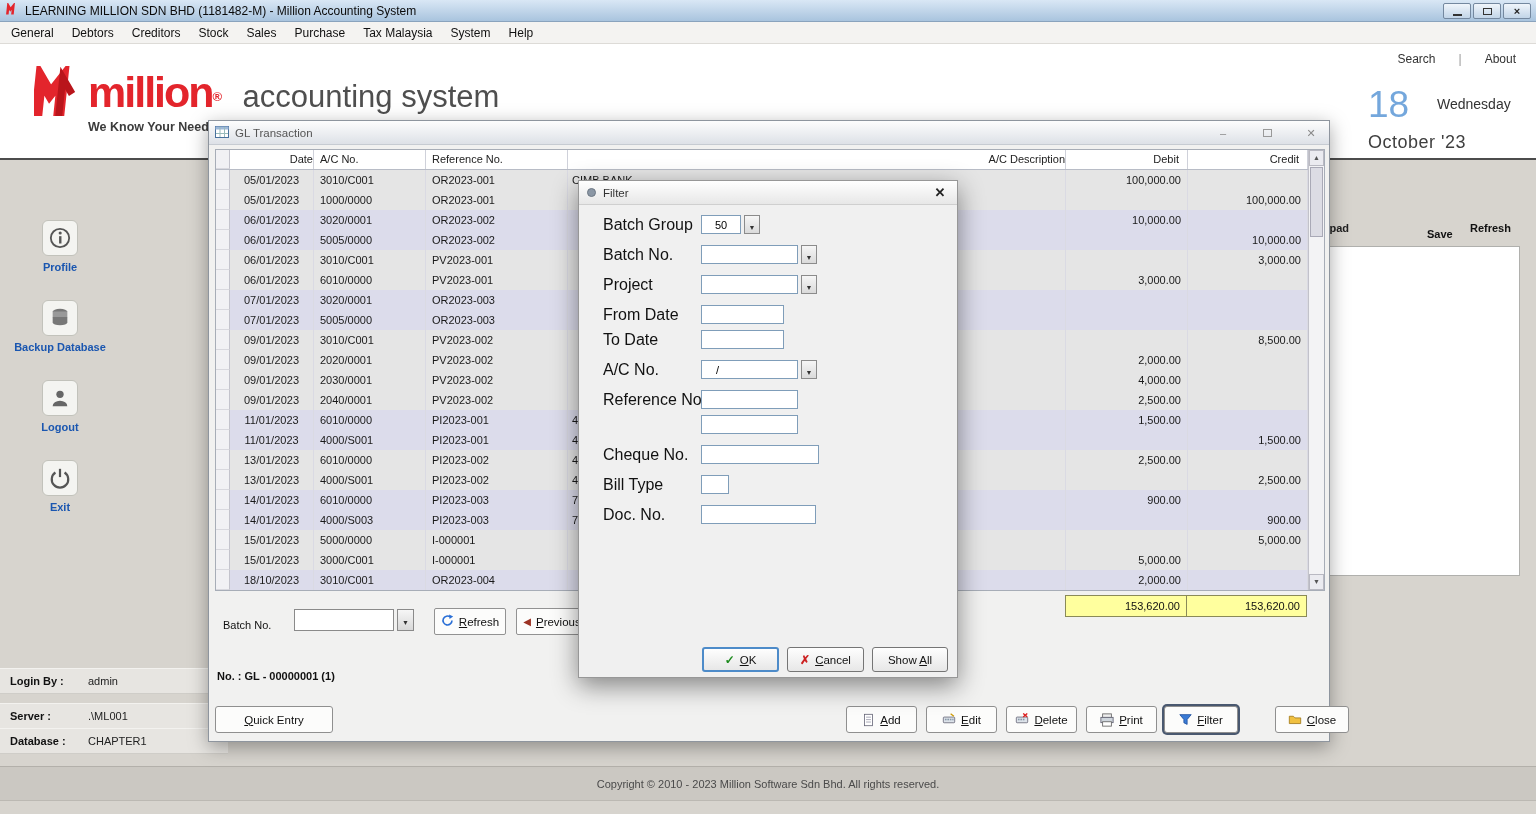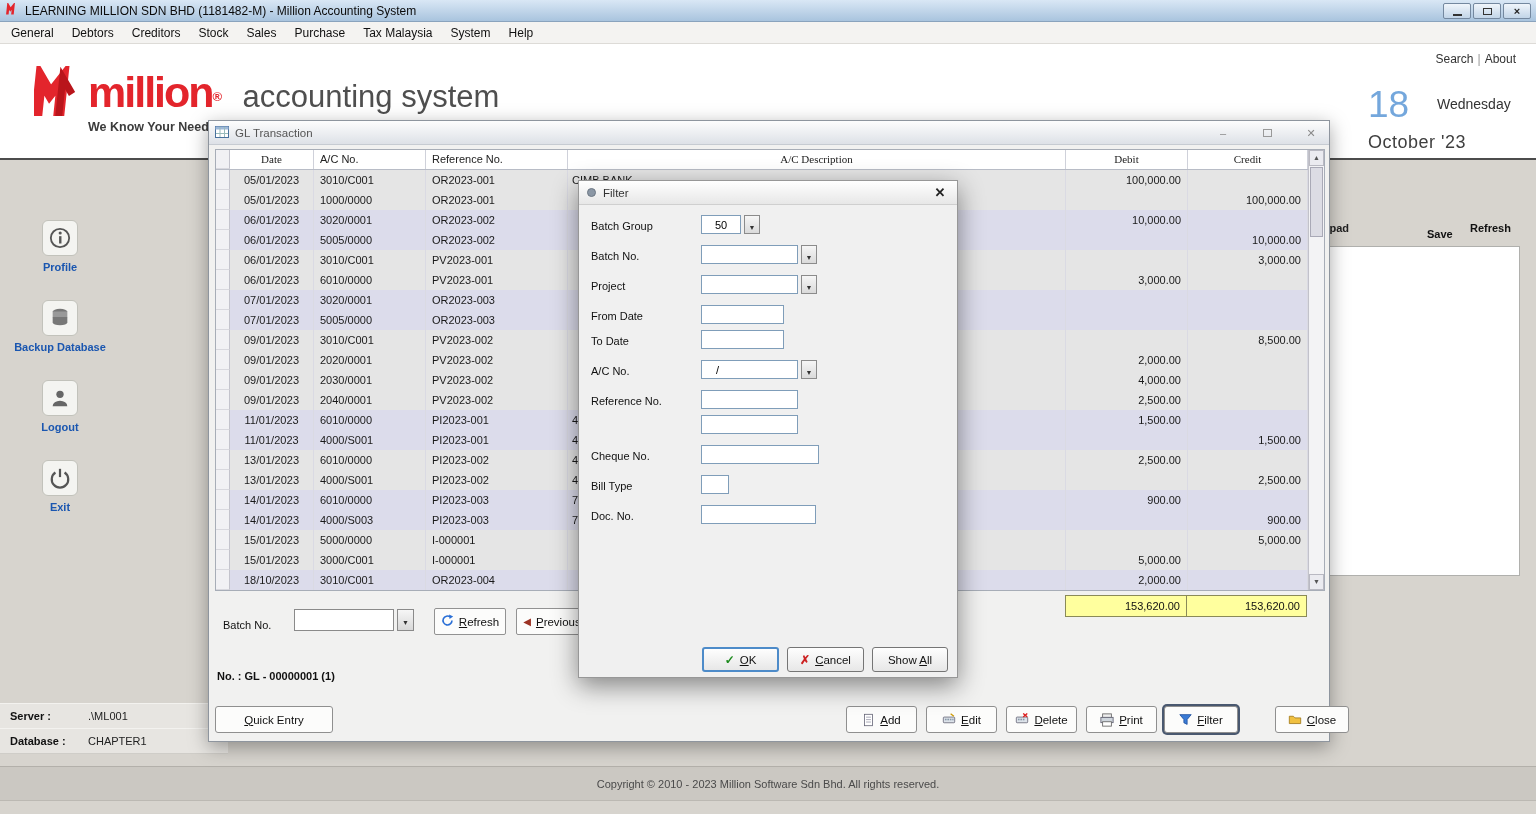--- a/index.html
+++ b/index.html
@@ -33,21 +33,21 @@
     background:#f4f3f1; border-bottom:1px solid #dddbd7;
     display:flex; align-items:center; padding-left:2px;
   }
   .menu-item { font-size:12px; color:#111; padding:0 9px; line-height:22px; cursor:default; }
 
   
   .header {
     position:absolute; left:0; top:44px; width:1536px; height:116px;
     background:#ffffff; border-bottom:2px solid #4c4c4c;
   }
-  .search-about { position:absolute; right:20px; top:8px; font-size:12px; color:#333; display:flex; gap:4px; align-items:center; }
+  .search-about { position:absolute; right:20px; top:8px; font-size:12px; color:#333; display:flex; gap:23px; align-items:center; }
   .sa-sep { color:#999; }
   .logo-mark { position:absolute; left:34px; top:22px; }
   .brand { position:absolute; left:88px; top:24px; white-space:nowrap; }
   .brand .bname { font-size:43px; font-weight:bold; color:#e3252c; letter-spacing:-2px; }
   .brand .breg { font-size:13px; color:#e3252c; vertical-align:super; font-weight:bold; }
   .brand .bsuffix { font-size:31px; color:#4f4f4f; margin-left:16px; letter-spacing:0px; }
   .slogan { position:absolute; left:88px; top:76px; font-size:12.5px; font-weight:bold; color:#3c3c3c; white-space:nowrap; }
   .dd-day { position:absolute; left:1368px; top:40px; font-size:37px; color:#74a7dc; }
   .dd-week { position:absolute; left:1437px; top:52px; font-size:14px; color:#333; }
   .dd-month { position:absolute; left:1368px; top:88px; font-size:18px; color:#3f3f3f; letter-spacing:.5px; white-space:nowrap; }
@@ -102,22 +102,22 @@
   .tc { font-size:11px; color:#1a1a1a; line-height:20px; border-right:1px solid #dadae3; overflow:hidden; white-space:nowrap; }
   .trow { display:flex; height:20px; background:#e5e5e5; }
   .trow.shade { background:#dcdceb; }
   .c-sel   { width:14px; background:#f1f1f4; border-right:1px solid #c3c3cc; border-bottom:1px solid #d8d8de; }
   .c-date  { width:84px;  text-align:center; }
   .c-ac    { width:112px; padding-left:6px; }
   .c-ref   { width:142px; padding-left:6px; }
   .c-desc  { width:498px; padding-left:4px; }
   .c-debit { width:122px; text-align:right; padding-right:6px; }
   .c-credit{ width:120px; text-align:right; padding-right:6px; }
-  .hc.c-date, .hc.c-desc, .hc.c-debit, .hc.c-credit { text-align:center; padding:0;font-family:Liberation Serif, serif; }
-  .hc.c-debit, .hc.c-credit { padding-right:0; }
+  .hc.c-date, .hc.c-desc, .hc.c-debit, .hc.c-credit { text-align:right; padding:0; }
+  .hc.c-debit, .hc.c-credit { padding-right:8px; }
 
   .vscroll {
     position:absolute; right:0; top:0; width:16px; height:440px;
     background:#f3f3f5; border-left:1px solid #c2c2ca;
   }
   .sb-btn { position:absolute; left:0; width:15px; height:16px; background:#ebebf0; border:1px solid #b9b9c2; font-size:7px; color:#555; text-align:center; line-height:14px; }
   .sb-up { top:0; }
   .sb-down { bottom:0; }
   .sb-thumb { position:absolute; left:1px; top:17px; width:13px; height:70px; background:#dcdce4; border:1px solid #a9a9b6; }
 
@@ -153,21 +153,21 @@
   }
   .fd-titlebar {
     position:absolute; left:0; top:0; width:100%; height:24px;
     background:linear-gradient(#ffffff,#e7e7e7); border-bottom:1px solid #cfcfcf;
     display:flex; align-items:center; padding:0 8px; gap:7px;
   }
   .fd-icon { width:9px; height:9px; border-radius:50%; background:#8b97a5; border:1px solid #6d7884; }
   .fd-title { font-size:11.5px; color:#333; }
   .fd-close { position:absolute; right:8px; top:4px; width:18px; height:16px; text-align:center; font-size:13px; font-weight:bold; color:#222; line-height:15px; }
   .frow { position:absolute; left:12px; width:356px; height:20px; line-height:20px; }
-  .flabel { font-size:11px; color:#111; }
+  .flabel { font-size:16px; color:#111;margin-left:12px; }
   .fin { position:absolute; top:0; left:110px; height:19px; border:1px solid #7f9db9; background:#fff; font:11px "Liberation Sans",sans-serif; padding:0 3px; }
   .fdd { position:absolute; top:0; width:16px; height:19px; background:linear-gradient(#f6f6f6,#dadada); border:1px solid #8b8b8b; text-align:center; line-height:17px; }
   .fbtn {
     position:absolute; top:466px; height:25px; background:linear-gradient(#fefefe,#e7e7e7); border:1px solid #757575;
     border-radius:3px; font-size:11.5px; display:flex; align-items:center; justify-content:center; gap:5px; color:#111;
   }
   .ok-default { border:2px solid #4d8bc9; }
   .ok-check { color:#1d8a1d; font-weight:bold; font-size:12px; }
   .cancel-x { color:#cc2222; font-weight:bold; font-size:12px; }
   .prev-arrow { color:#9c3224; font-size:10px; }
@@ -264,20 +264,24 @@
   <div class="side-item" style="top:460px">
     <span class="side-icon">
       <svg width="22" height="22" viewBox="0 0 24 24">
           <path d="M7 6 a9 9 0 1 0 10 0" fill="none" stroke="#555" stroke-width="2.4"></path>
           <rect x="10.8" y="2" width="2.4" height="9" fill="#555"></rect>
         </svg>
     </span>
     <span class="side-label">Exit</span>
   </div>
 
+  <div class="sess-row" style="top:668px">
+    <span class="sess-label">Login By :</span>
+    <span class="sess-value">admin</span>
+  </div>
   <div class="sess-row" style="top:703px">
     <span class="sess-label">Server :</span>
     <span class="sess-value">.\ML001</span>
   </div>
   <div class="sess-row" style="top:728px">
     <span class="sess-label">Database :</span>
     <span class="sess-value">CHAPTER1</span>
   </div>
 
   <span class="np-title">Notepad</span>

